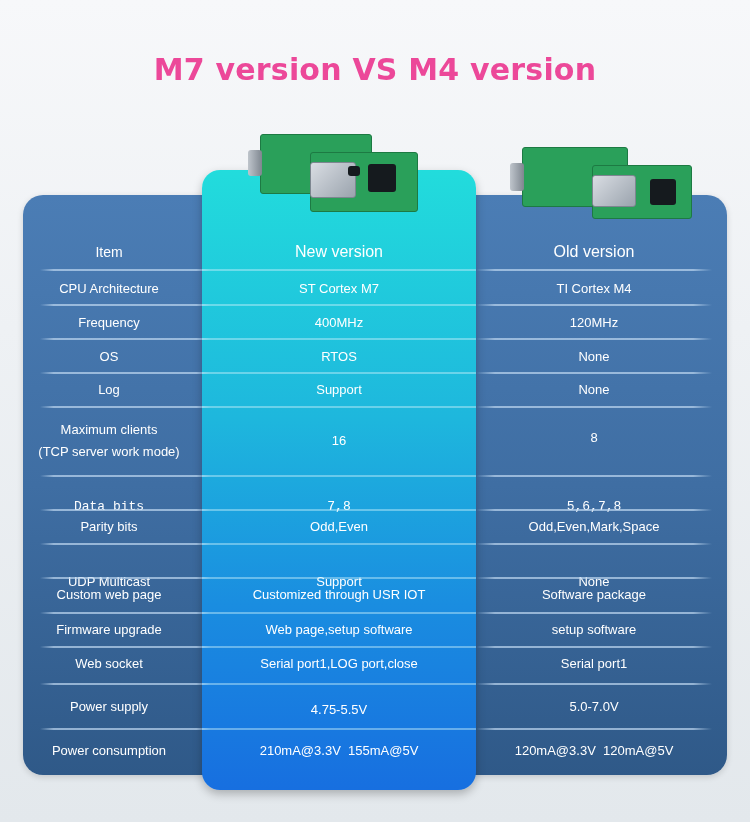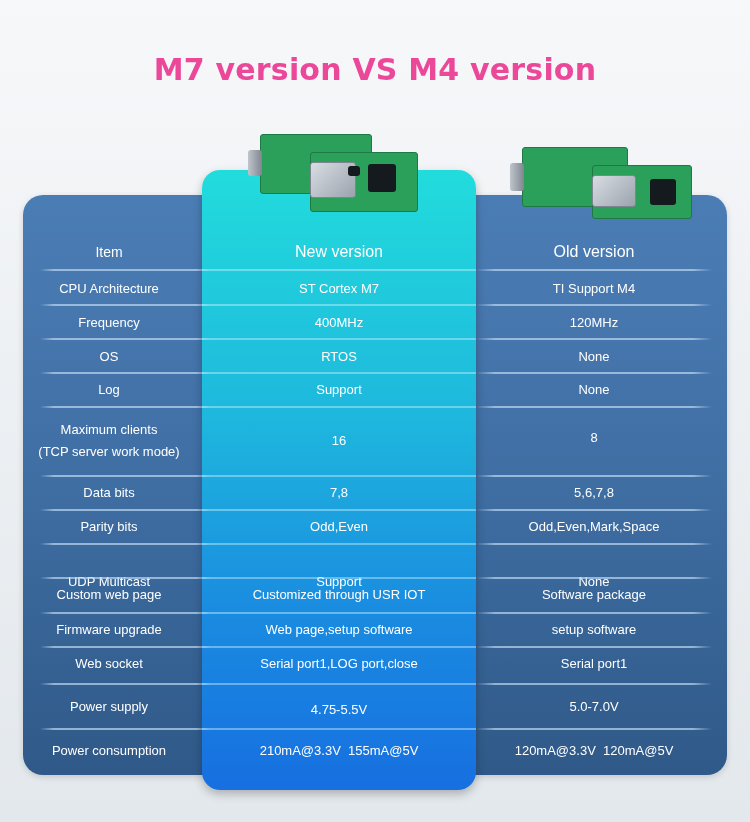--- a/index.html
+++ b/index.html
@@ -83,21 +83,21 @@
     <div class="cell c2">New version</div>
     <div class="cell c3">Old version</div>
   </div>
   <div class="sep l" style="top:269px"></div>
     <div class="sep m" style="top:269px"></div>
     <div class="sep r" style="top:269px"></div>
 
   <div class="row" style="top:277px;height:24px;">
     <div class="cell c1">CPU Architecture</div>
     <div class="cell c2">ST Cortex M7</div>
-    <div class="cell c3">TI Support M4</div>
+    <div class="cell c3">TI Cortex M4</div>
   </div>
   <div class="sep l" style="top:304px"></div>
     <div class="sep m" style="top:304px"></div>
     <div class="sep r" style="top:304px"></div>
 
   <div class="row" style="top:311px;height:24px;">
     <div class="cell c1">Frequency</div>
     <div class="cell c2">400MHz</div>
     <div class="cell c3">120MHz</div>
   </div>
@@ -128,21 +128,21 @@
       <div>Maximum clients</div>
       <div>(TCP server work mode)</div>
     </div>
     <div class="cell c2">16</div>
     <div class="cell c3" style="margin-top:-6px">8</div>
   </div>
   <div class="sep l" style="top:475px"></div>
     <div class="sep m" style="top:475px"></div>
     <div class="sep r" style="top:475px"></div>
 
-  <div class="row" style="top:481px;height:24px;">
+  <div class="row" style="top:495px;height:24px;font-family:Liberation Mono, monospace;">
     <div class="cell c1">Data bits</div>
     <div class="cell c2">7,8</div>
     <div class="cell c3">5,6,7,8</div>
   </div>
   <div class="sep l" style="top:509px"></div>
     <div class="sep m" style="top:509px"></div>
     <div class="sep r" style="top:509px"></div>
 
   <div class="row" style="top:515px;height:24px;text-decoration:underline;">
     <div class="cell c1">Parity bits</div>

